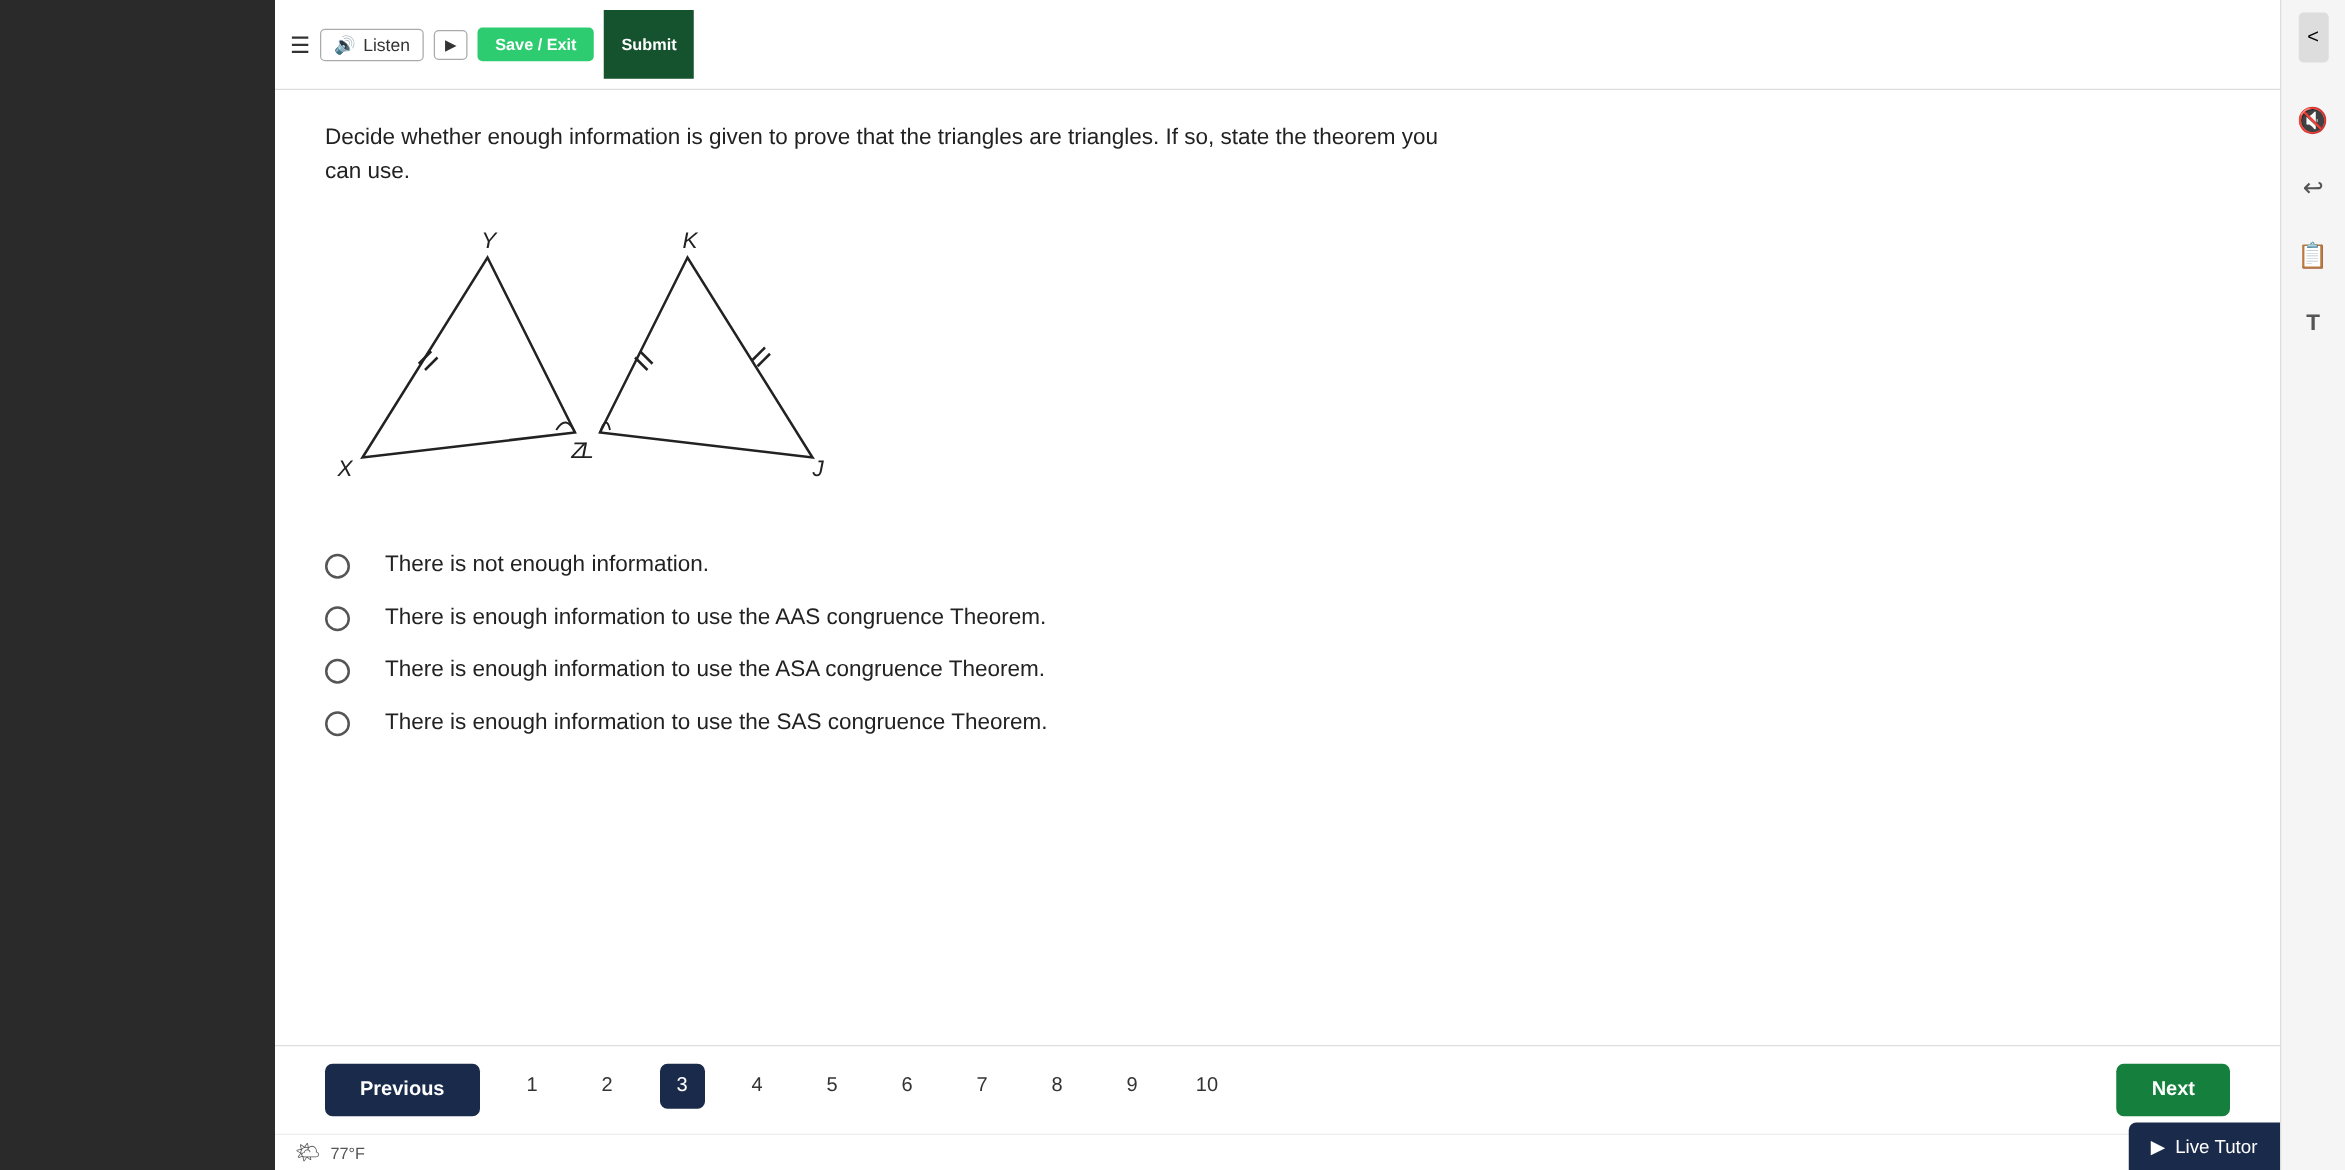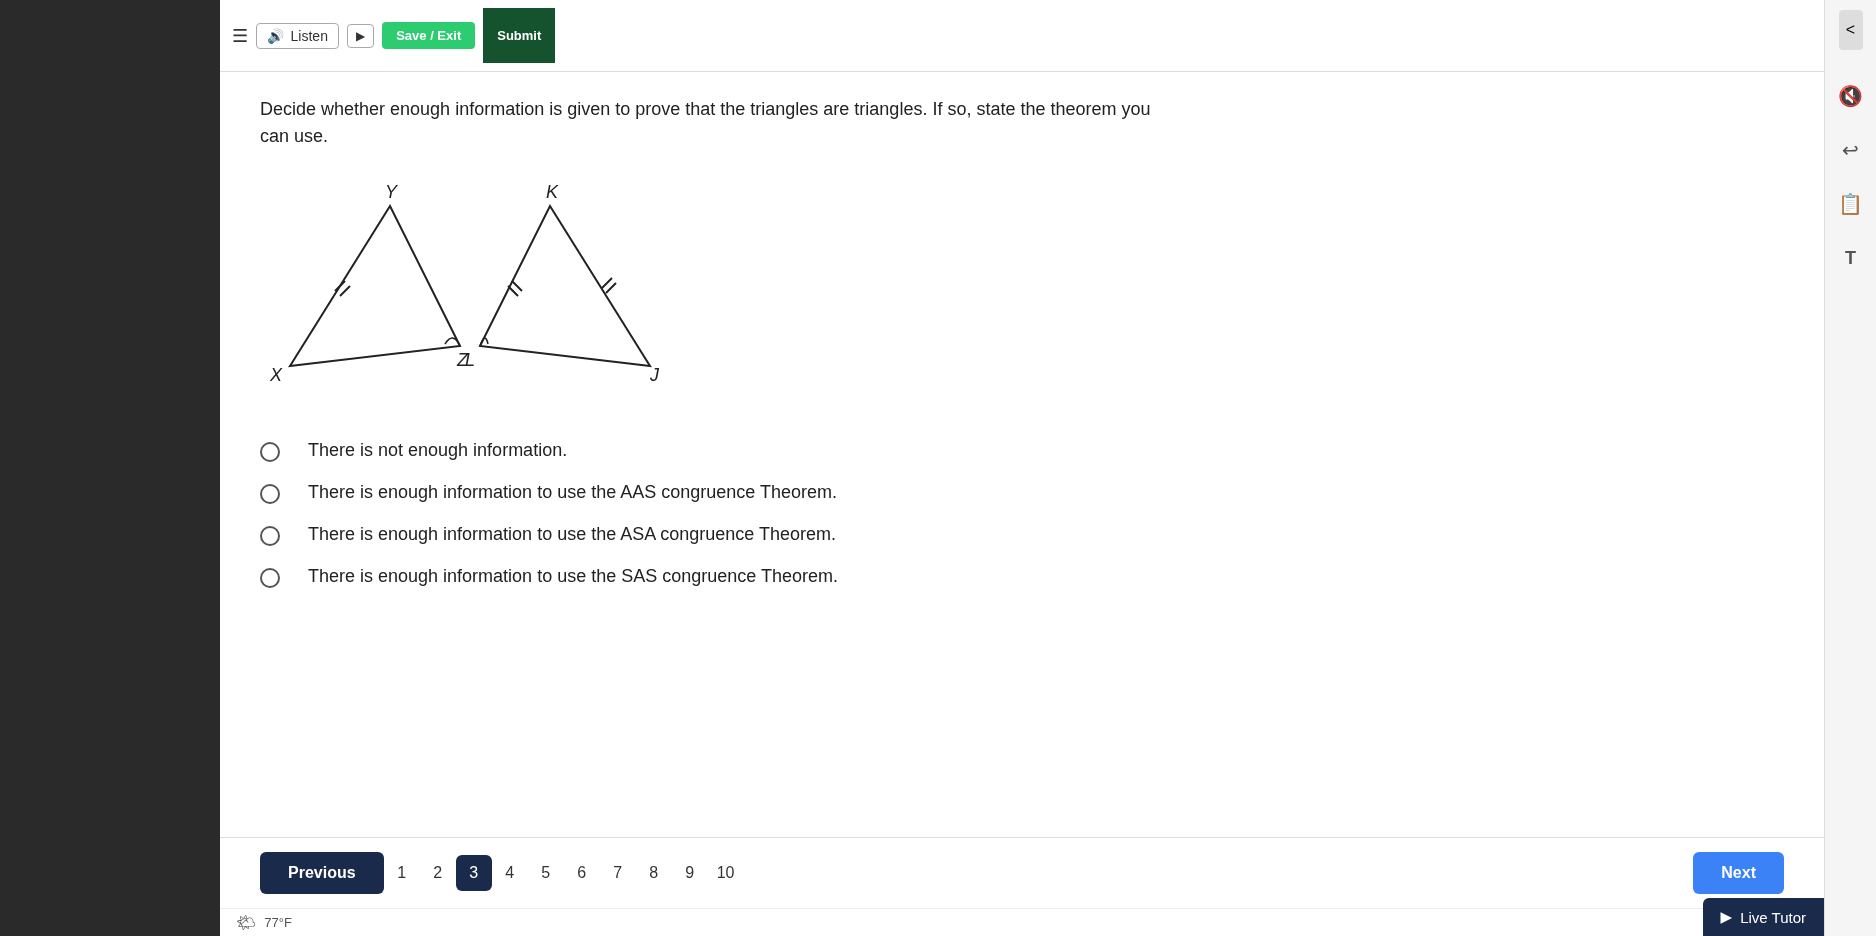--- a/index.html
+++ b/index.html
@@ -181,24 +181,23 @@
       border: 2px solid #555;
       border-radius: 50%;
       flex-shrink: 0;
       margin-top: 2px;
       background: white;
     }
 
     
     .bottom-nav {
       display: flex;
-      align-items: center;
       padding: 14px 40px;
       border-top: 1px solid #ddd;
-      gap: 0;
+      gap: 24px;
       background: #fff;
     }
 
     .prev-btn {
       background: #1a2a4a;
       color: white;
       border: none;
       padding: 12px 28px;
       border-radius: 6px;
       cursor: pointer;
@@ -218,21 +217,21 @@
       border-radius: 4px;
     }
 
     .page-num.active {
       background: #1a2a4a;
       color: white;
       border-radius: 6px;
     }
 
     .next-btn {
-      background: #3b82f6;
+      background: #15803d;
       color: white;
       border: none;
       padding: 12px 28px;
       border-radius: 6px;
       cursor: pointer;
       font-size: 16px;
       font-weight: bold;
       margin-left: auto;
     }
 

